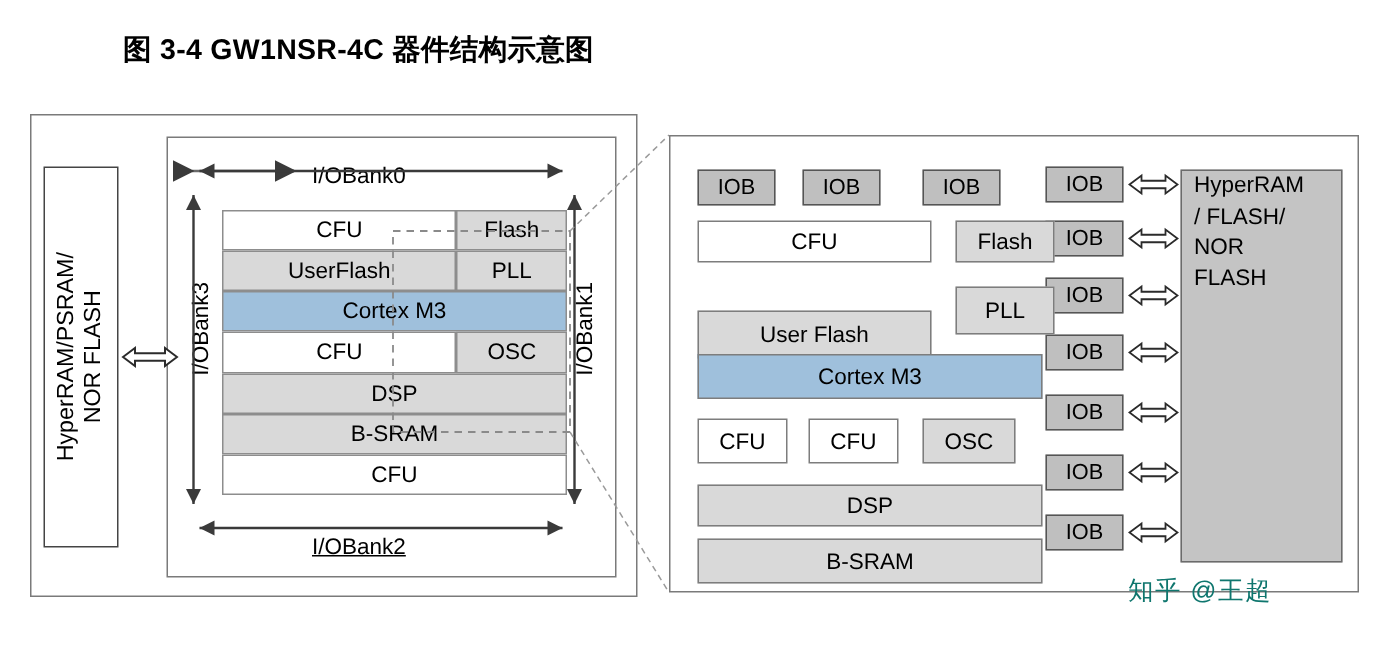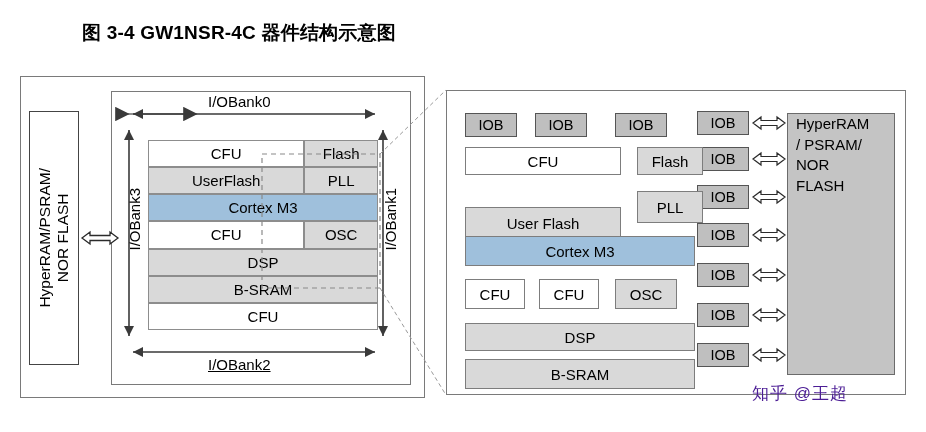--- a/index.html
+++ b/index.html
@@ -46,39 +46,39 @@
   .rblock.iob{background:#bfbfbf;border:1px solid #555;font-size:14.5px;}
 
   #hyperram-right{position:absolute;left:340px;top:22px;width:108px;height:262px;
                   background:#c4c4c4;border:1px solid #6b6b6b;box-sizing:border-box;
                   padding:0 8px;display:flex;align-items:flex-start;}
   #hyperram-right .txt{font-size:15px;line-height:1.38;}
 
   svg.overlay{position:absolute;left:0;top:0;width:926px;height:432px;
               pointer-events:none;overflow:visible;}
 
-  #watermark{position:absolute;left:752px;top:382px;font-size:17px;color:#4c1d95;
+  #watermark{position:absolute;left:752px;top:382px;font-size:17px;color:#0f766e;
              white-space:nowrap;letter-spacing:1px;}
 </style>
 </head>
 <body>
 
 <div id="figure-title">图 3-4 GW1NSR-4C 器件结构示意图</div>
 
 <div class="panel" id="left-panel">
 
   <div id="hyperram-left">
     <div class="vtext">
       <div>HyperRAM/PSRAM/</div>
       <div>NOR FLASH</div>
     </div>
   </div>
 
   <div id="inner-panel">
-    <div class="bank-label-h" style="left:92px;top:1px;">I/OBank0</div>
+    <div class="bank-label-h" style="left:92px;top:17px;">I/OBank0</div>
     <div class="bank-label-h" style="left:92px;top:264px;text-decoration:underline;">I/OBank2</div>
     <div class="bank-label-v" style="left:-8px;top:120px;width:60px;text-align:center;">
         <span>I/OBank3</span>
       </div>
     <div class="bank-label-v" style="left:248px;top:120px;width:60px;text-align:center;">
         <span>I/OBank1</span>
       </div>
 
     <div id="core-stack">
         <div class="srow" style="height: 14.2857%;">
@@ -138,21 +138,21 @@
         <path d="M306,144 l8,-6 l0,3.5 l16,0 l0,-3.5 l8,6 l-8,6 l0,-3.5 l-16,0 l0,3.5 z" fill="#ffffff" stroke="#2b2b2b" stroke-width="1.2"></path>
         <path d="M306,184 l8,-6 l0,3.5 l16,0 l0,-3.5 l8,6 l-8,6 l0,-3.5 l-16,0 l0,3.5 z" fill="#ffffff" stroke="#2b2b2b" stroke-width="1.2"></path>
         <path d="M306,224 l8,-6 l0,3.5 l16,0 l0,-3.5 l8,6 l-8,6 l0,-3.5 l-16,0 l0,3.5 z" fill="#ffffff" stroke="#2b2b2b" stroke-width="1.2"></path>
         <path d="M306,264 l8,-6 l0,3.5 l16,0 l0,-3.5 l8,6 l-8,6 l0,-3.5 l-16,0 l0,3.5 z" fill="#ffffff" stroke="#2b2b2b" stroke-width="1.2"></path>
       </svg>
     </div>
 
   <div id="hyperram-right">
     <div class="txt">
       <div>HyperRAM</div>
-      <div>/ PSRAM/</div>
+      <div>/ FLASH/</div>
       <div>NOR</div>
       <div>FLASH</div>
     </div>
   </div>
 </div>
 
 <svg class="overlay">
   <defs>
     <marker id="ah" markerWidth="9" markerHeight="9" refX="8" refY="4.5" orient="auto">
       <path d="M0,0 L9,4.5 L0,9 z" fill="#3a3a3a"></path>

